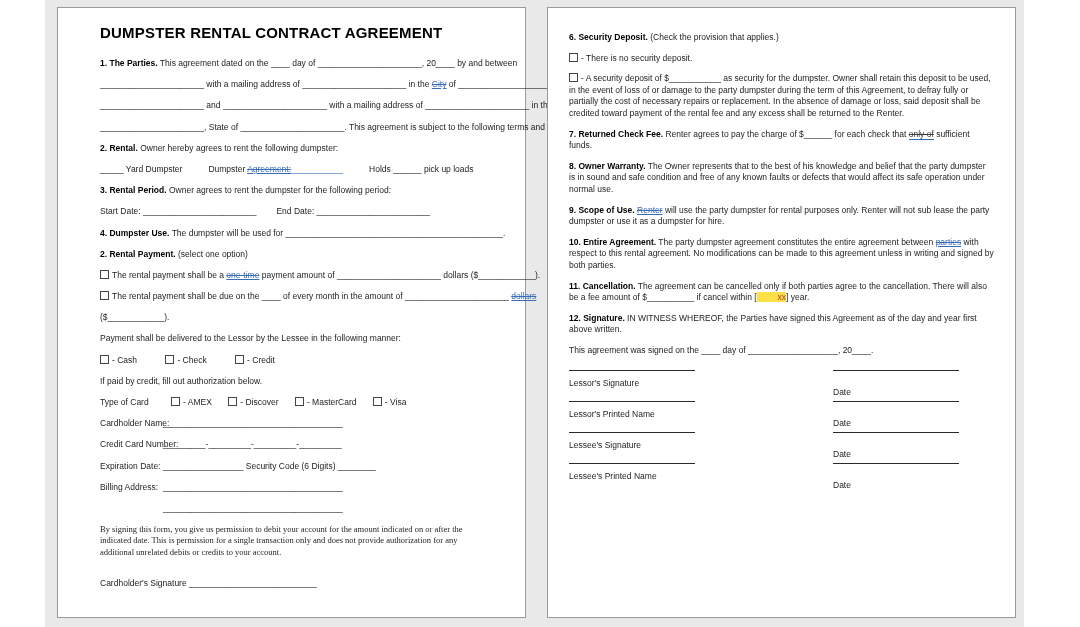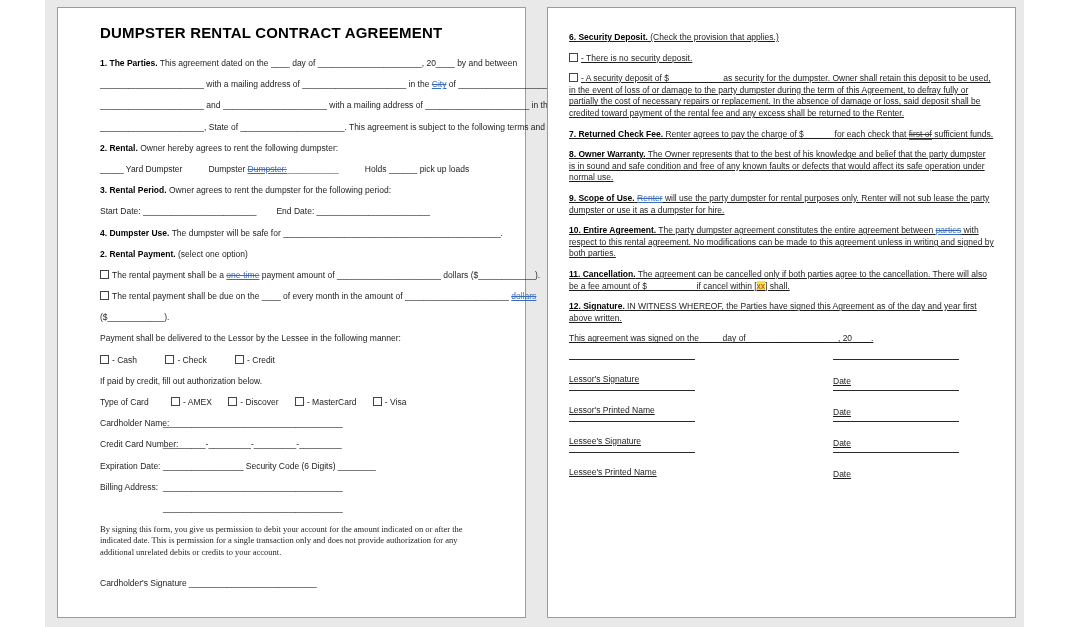--- a/index.html
+++ b/index.html
@@ -3,65 +3,65 @@
 <meta charset="utf-8">
 <style>
   html,body{margin:0;padding:0;}
   body{width:1080px;height:627px;background:#ffffff;position:relative;overflow:hidden;
        font-family:"Liberation Sans",sans-serif;color:#1d1d1d;
        -webkit-font-smoothing:antialiased;}
   .canvas{position:absolute;left:45px;top:0;width:979px;height:627px;background:#e9e9e9;}
   .page{position:absolute;top:7px;width:469px;height:611px;background:#ffffff;
         border:1px solid #9b9b9b;box-sizing:border-box;}
   #page1{left:57px;}
-  #page2{left:547px;text-decoration:underline;}
+  #page2{left:547px;}
   .p1-inner{padding:16px 42px 0 42px;font-size:8.5px;}
   .p2-inner{padding:24px 21px 0 21px;font-size:8.5px;}
   .doc-title{font-weight:bold;font-size:15px;color:#000;
              letter-spacing:.2px;margin-bottom:12px;}
   .row{height:21.2px;line-height:21.2px;white-space:nowrap;overflow:visible;}
   b,.b{font-weight:bold;color:#000;}
   .del{color:#3a6db6;text-decoration:underline line-through;}
   .rev-blank{color:#3a6db6;}
   .del2{color:#3c3c3c;text-decoration:line-through;border-bottom:1px solid #3a6db6;}
-  .hl{background:#fde047;color:#b03a2e;}
+  .hl{background:#fde047;color:#b03a2e;padding-left:21px;}
   .cb{display:inline-block;width:7px;height:7px;border:1px solid #444;
       margin-right:3px;vertical-align:-1px;background:#fff;}
   .gap14{display:inline-block;width:14px;}
   .gap20{display:inline-block;width:20px;}
   .gap26{display:inline-block;width:26px;}
   .lblcol{display:inline-block;width:63px;}
   .para{line-height:11.3px;margin:0;}
   .p2-block{line-height:11.6px;margin-bottom:9px;}
   .p1-debit{margin-top:5px;width:372px;font-family:Liberation Serif, serif;}
   .sig-row{display:flex;margin-top:14px;height:17px;}
-  .sig-left{width:126px;border-top:1px solid #2a2a2a;padding-top:14px;margin-right:138px;}
+  .sig-left{width:126px;border-top:1px solid #2a2a2a;padding-top:7px;margin-right:138px;}
   .sig-right{width:126px;border-top:1px solid #2a2a2a;padding-top:16px;}
 </style>
 </head>
 <body>
 
 <div class="canvas"></div>
 
 <div class="page" id="page1">
   <div class="p1-inner">
     <div class="doc-title">DUMPSTER RENTAL CONTRACT AGREEMENT</div>
 
     <div class="row"><b>1. The Parties.</b><span> This agreement dated on the ____ day of ______________________, 20____ by and between</span></div>
     <div class="row"><span>______________________ with a mailing address of ______________________ in the </span><span class="del">City</span><span> of ______________________, State of</span></div>
     <div class="row"><span>______________________ and ______________________ with a mailing address of ______________________ in the </span><span class="del">City</span><span> of</span></div>
     <div class="row"><span>______________________, State of ______________________. This agreement is subject to the following terms and conditions:</span></div>
 
     <div class="row"><b>2. Rental.</b><span> Owner hereby agrees to rent the following dumpster:</span></div>
-    <div class="row"><span>_____ Yard Dumpster</span><span class="gap26"></span><span>Dumpster </span><span class="del">Dumpster:</span><span class="rev-blank">___________</span><span class="gap26"></span><span>Holds ______ pick up loads</span></div>
+    <div class="row"><span>_____ Yard Dumpster</span><span class="gap26"></span><span>Dumpster </span><span class="del">Agreement:</span><span class="rev-blank">___________</span><span class="gap26"></span><span>Holds ______ pick up loads</span></div>
 
     <div class="row"><b>3. Rental Period.</b><span> Owner agrees to rent the dumpster for the following period:</span></div>
     <div class="row"><span>Start Date: ________________________</span><span class="gap20"></span><span>End Date: ________________________</span></div>
 
-    <div class="row"><b>4. Dumpster Use.</b><span> The dumpster will be safe for ______________________________________________.</span></div>
+    <div class="row"><b>4. Dumpster Use.</b><span> The dumpster will be used for ______________________________________________.</span></div>
     <div class="row"><b>2. Rental Payment.</b><span> (select one option)</span></div>
 
     <div class="row"><span class="cb"></span><span>The rental payment shall be a </span><span class="del">one-time</span><span> payment amount of ______________________ dollars ($____________).</span></div>
     <div class="row"><span class="cb"></span><span>The rental payment shall be due on the ____ of every month in the amount of ______________________ </span><span class="del">dollars</span></div>
     <div class="row"><span>($____________).</span></div>
 
     <div class="row"><span>Payment shall be delivered to the Lessor by the Lessee in the following manner:</span></div>
     <div class="row">
       <span class="cb"></span><span>- Cash</span><span class="gap26"></span>
       <span class="cb"></span><span>- Check</span><span class="gap26"></span>
@@ -89,29 +89,29 @@
 </div>
 
 <div class="page" id="page2">
   <div class="p2-inner">
     <div class="p2-block"><b>6. Security Deposit.</b><span> (Check the provision that applies.)</span></div>
 
     <div class="p2-block"><span class="cb"></span><span>- There is no security deposit.</span></div>
 
     <div class="p2-block"><span class="cb"></span><span>- </span><span>A security deposit of $___________ as security for the dumpster. Owner shall retain this deposit to be used, in the event of loss of or damage to the party dumpster during the term of this Agreement, to defray fully or partially the cost of necessary repairs or replacement. In the absence of damage or loss, said deposit shall be credited toward payment of the rental fee and any excess shall be returned to the Renter.</span></div>
 
-    <div class="p2-block"><b>7. Returned Check Fee.</b><span> Renter agrees to pay the charge of $______ for each check that </span><span class="del2">first of</span><span> sufficient funds.</span></div>
+    <div class="p2-block"><b>7. Returned Check Fee.</b><span> Renter agrees to pay the charge of $______ for each check that </span><span class="del2">only of</span><span> sufficient funds.</span></div>
 
     <div class="p2-block"><b>8. Owner Warranty.</b><span> The Owner represents that to the best of his knowledge and belief that the party dumpster is in sound and safe condition and free of any known faults or defects that would affect its safe operation under normal use.</span></div>
 
     <div class="p2-block"><b>9. Scope of Use.</b><span> </span><span class="del">Renter</span><span> will use the party dumpster for rental purposes only. Renter will not sub lease the party dumpster or use it as a dumpster for hire.</span></div>
 
     <div class="p2-block"><b>10. Entire Agreement.</b><span> The party dumpster agreement constitutes the entire agreement between </span><span class="del">parties</span><span> with respect to this rental agreement. No modifications can be made to this agreement unless in writing and signed by both parties.</span></div>
 
-    <div class="p2-block"><b>11. Cancellation.</b><span> The agreement can be cancelled only if both parties agree to the cancellation. There will also be a fee amount of $__________ if cancel within [</span><span class="hl">xx</span><span>] shall.</span></div>
+    <div class="p2-block"><b>11. Cancellation.</b><span> The agreement can be cancelled only if both parties agree to the cancellation. There will also be a fee amount of $__________ if cancel within [</span><span class="hl">xx</span><span>] year.</span></div>
 
     <div class="p2-block"><b>12. Signature.</b><span> IN WITNESS WHEREOF, the Parties have signed this Agreement as of the day and year first above written.</span></div>
 
     <div class="p2-block">This agreement was signed on the ____ day of ___________________, 20____.</div>
 
     <div class="sig-row">
       <div class="sig-left">Lessor's Signature</div>
       <div class="sig-right">Date</div>
     </div>
     <div class="sig-row">

